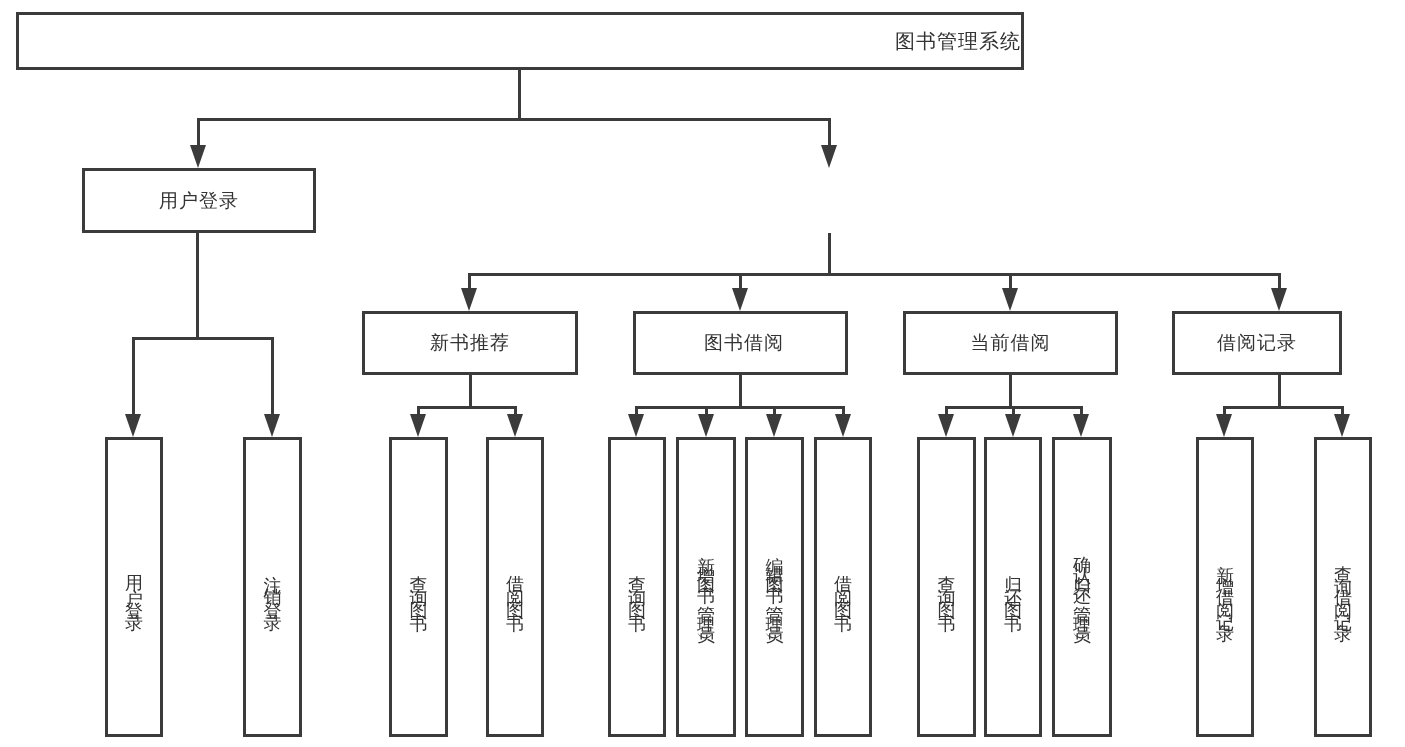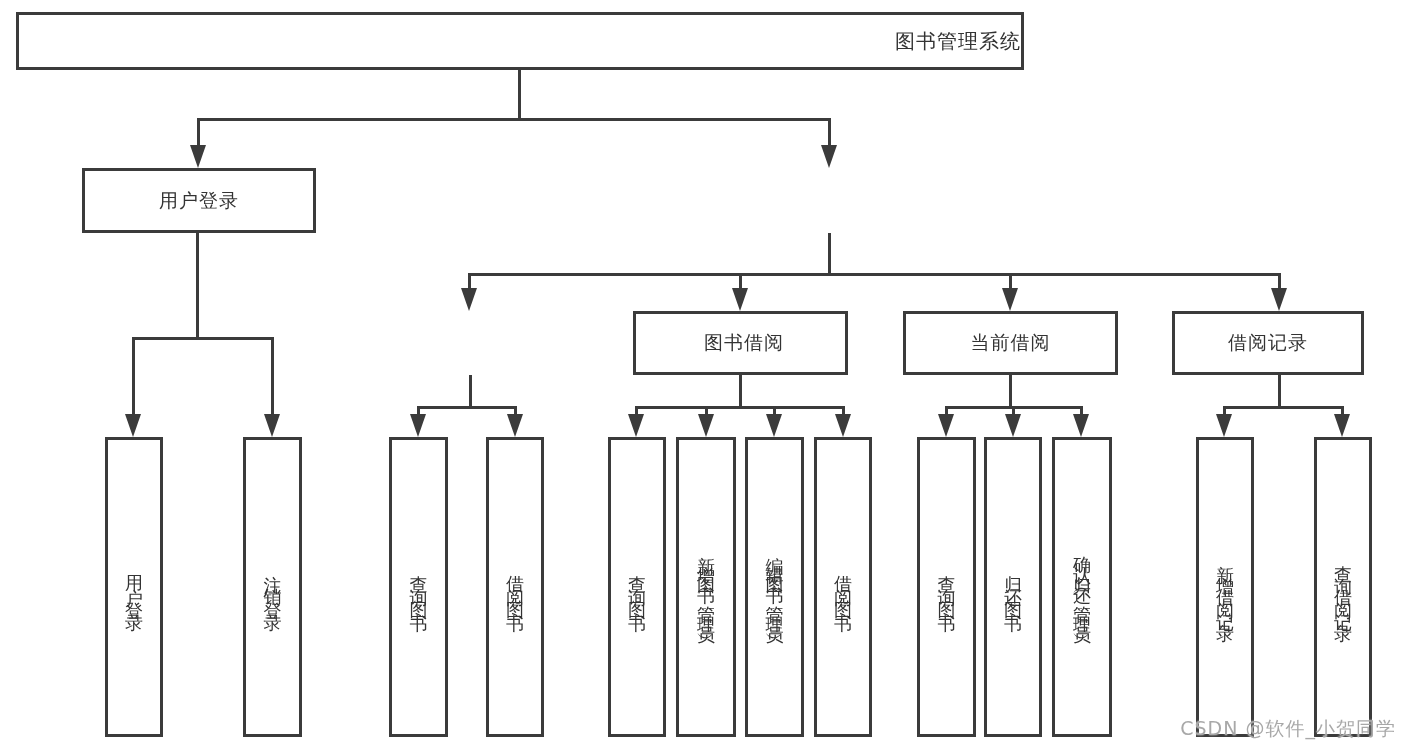--- a/index.html
+++ b/index.html
@@ -43,27 +43,30 @@
 <div class="canvas">
 
   <div class="box box-root" style="left:16px;top:12px;width:1008px;height:58px;">
     <span>图书管理系统</span>
   </div>
 
   <div class="box" style="left:82px;top:168px;width:234px;height:65px;">
     <span>用户登录</span>
   </div>
 
+  <div class="box" style="left:362px;top:311px;width:216px;height:64px;">
+    <span>新书推荐</span>
+  </div>
   <div class="box" style="left:633px;top:311px;width:215px;height:64px;padding-left:7px;">
     <span>图书借阅</span>
   </div>
   <div class="box" style="left:903px;top:311px;width:215px;height:64px;">
     <span>当前借阅</span>
   </div>
-  <div class="box" style="left:1172px;top:311px;width:192px;height:64px;">
+  <div class="box" style="left:1172px;top:311px;width:170px;height:64px;">
     <span>借阅记录</span>
   </div>
 
   <div class="box box-leaf" style="left:105px;top:437px;width:58px;height:300px;">
     <span>用户登录</span>
   </div>
   <div class="box box-leaf" style="left:243px;top:437px;width:59px;height:300px;">
     <span>注销登录</span>
   </div>
 
@@ -156,15 +159,14 @@
   <div class="vline" style="left:1080px;top:406px;width:3px;height:12px;"></div>
   <div class="arrow" style="left:1073px;top:414px;"></div>
 
   <div class="vline" style="left:1278px;top:375px;width:3px;height:34px;"></div>
   <div class="hline" style="left:1223px;top:406px;width:121px;height:3px;"></div>
   <div class="vline" style="left:1223px;top:406px;width:3px;height:12px;"></div>
   <div class="arrow" style="left:1216px;top:414px;"></div>
   <div class="vline" style="left:1341px;top:406px;width:3px;height:12px;"></div>
   <div class="arrow" style="left:1334px;top:414px;"></div>
 
-  <div class="watermark">CSDN @软件_小贺同学</div>
 
 </div>
 
 </body></html>

